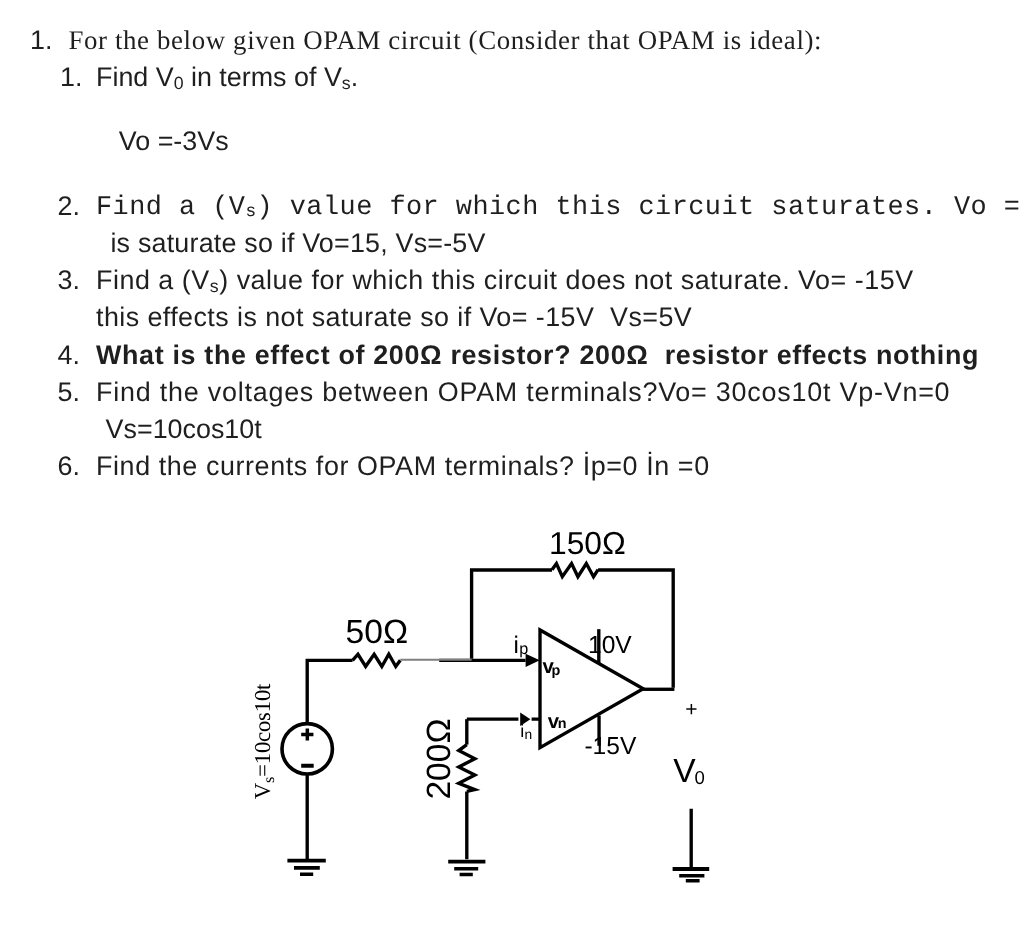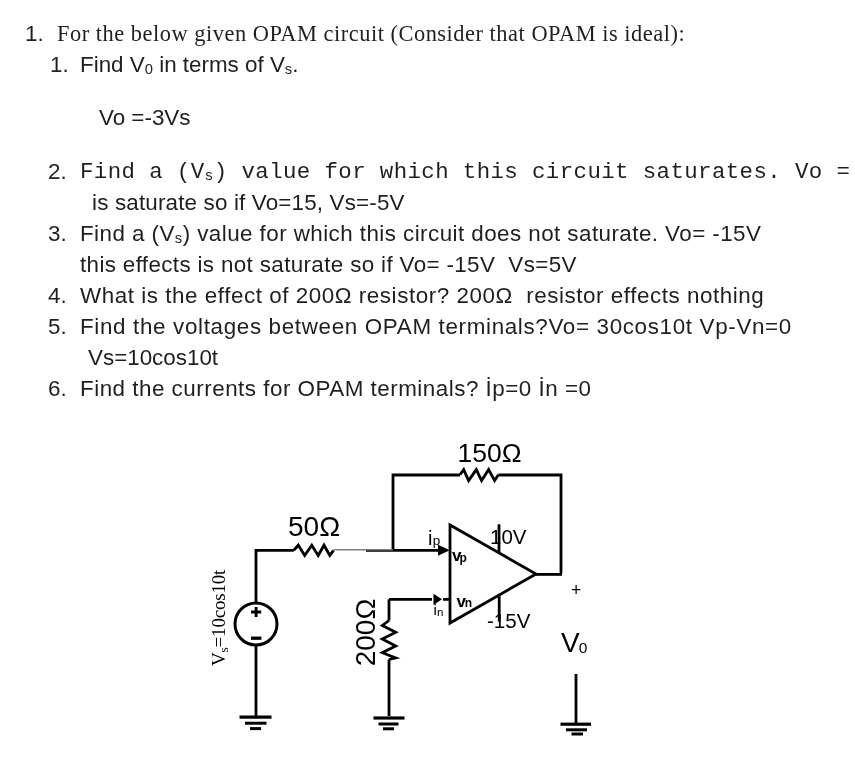--- a/index.html
+++ b/index.html
@@ -16,21 +16,21 @@
 <div class="t" style="left:50px;top:54px;">1.</div>
 <div class="t" style="left:80px;top:54px;">Find V<sub>0</sub> in terms of V<sub>s</sub>.</div>
 <div class="t" style="left:87px;top:107px;margin-left:12px;">Vo =-3Vs</div>
 <div class="t" style="left:48px;top:161px;">2.</div>
 <div class="t" style="left:80px;top:161px;letter-spacing:0.40px;font-family:Liberation Mono, monospace;">Find a (V<sub>s</sub>) value for which this circuit saturates. Vo = 15V this circuit</div>
 <div class="t" style="left:80px;top:192px;letter-spacing:0.17px;margin-left:12px;">is saturate so if Vo=15, Vs=-5V</div>
 <div class="t" style="left:48px;top:223px;">3.</div>
 <div class="t" style="left:80px;top:223px;letter-spacing:0.44px;">Find a (V<sub>s</sub>) value for which this circuit does not saturate. Vo= -15V</div>
 <div class="t" style="left:80px;top:254px;letter-spacing:0.36px;">this effects is not saturate so if Vo= -15V  Vs=5V</div>
 <div class="t" style="left:48px;top:285px;">4.</div>
-<div class="t" style="left:80px;top:285px;letter-spacing:0.55px;">What is the effect of 200Ω resistor? 200Ω  resistor effects nothing</div>
+<div class="t" style="left:80px;top:285px;letter-spacing:0.55px;font-weight:bold;">What is the effect of 200Ω resistor? 200Ω  resistor effects nothing</div>
 <div class="t" style="left:48px;top:316px;">5.</div>
 <div class="t" style="left:80px;top:316px;letter-spacing:0.66px;">Find the voltages between OPAM terminals?Vo= 30cos10t Vp-Vn=0</div>
 <div class="t" style="left:88px;top:347px;">Vs=10cos10t</div>
 <div class="t" style="left:48px;top:378px;">6.</div>
 <div class="t" style="left:80px;top:378px;letter-spacing:0.50px;">Find the currents for OPAM terminals? İp=0 İn =0</div>
 
 <svg width="855" height="776" viewBox="0 0 855 776">
   <g fill="none" stroke="#000000" stroke-width="2.8">
 
     <path d="M393,549 L393,475 L460,475"></path>

